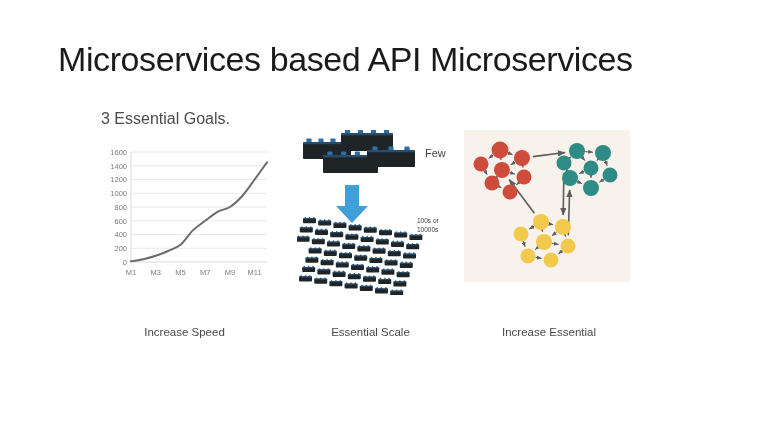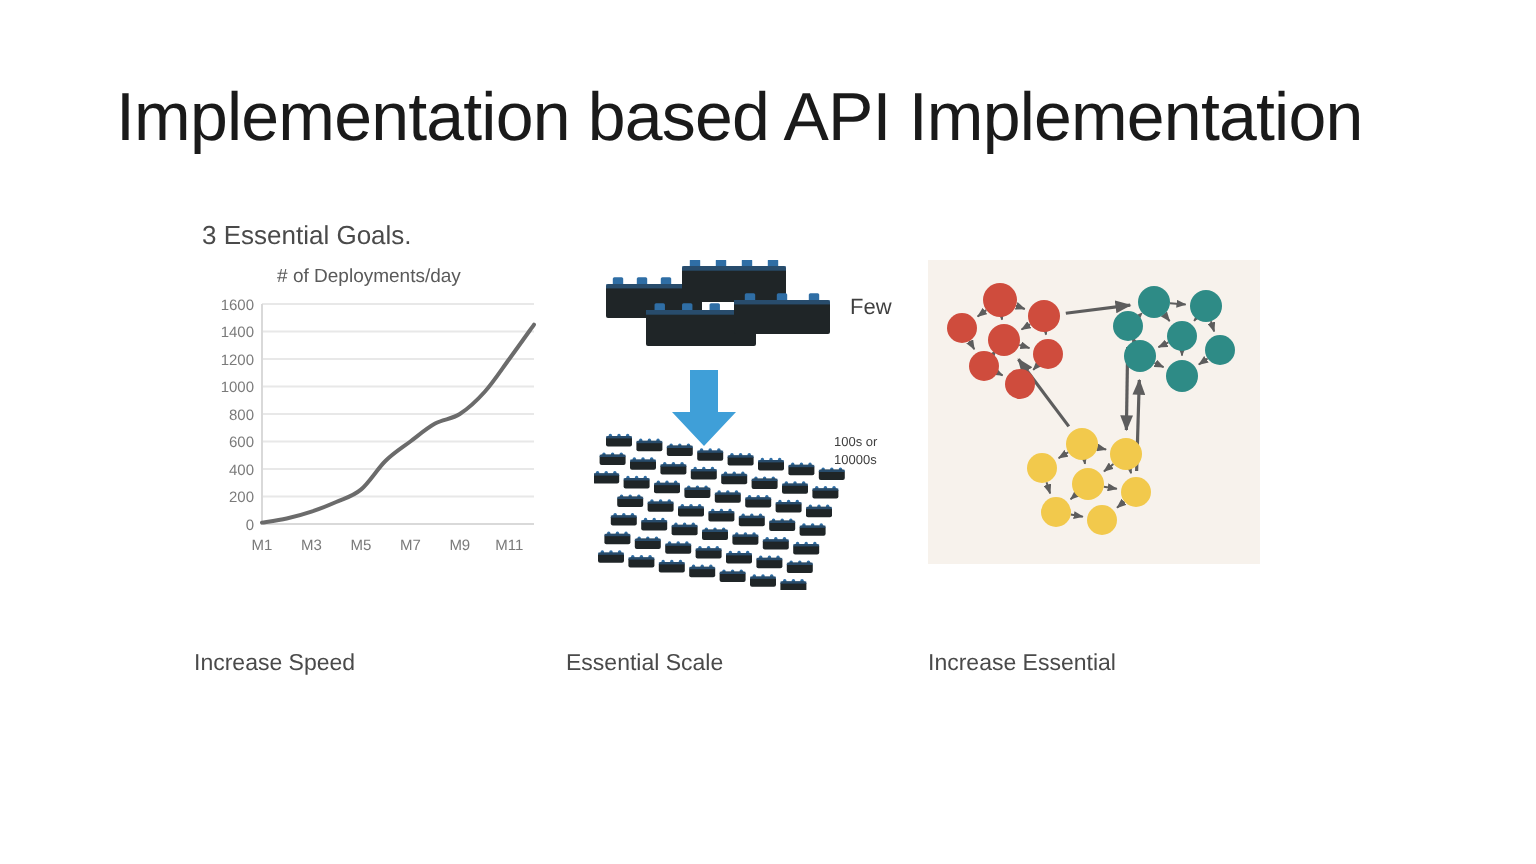--- a/index.html
+++ b/index.html
@@ -26,21 +26,21 @@
     letter-spacing: -0.4px;
     color: #1a1a1a;
     white-space: nowrap;
   }
 
   
   .subtitle {
     position: absolute;
     left: 101px;
     top: 110px;
-    font-size: 13px;
+    font-size: 16px;
     color: #4a4a4a;
     white-space: nowrap;
   }
 
   
   .panels {
     position: absolute;
     left: 0;
     top: 130px;
     width: 768px;
@@ -54,20 +54,21 @@
   #panel-speed    { left: 97px;  width: 175px; }
   #panel-scale    { left: 297px; width: 175px; }
   #panel-cohesion { left: 464px; width: 170px; }
 
   
   .caption {
     position: absolute;
     top: 326px;
     font-size: 11.5px;
     color: #4a4a4a;
+    text-align: center;
     white-space: nowrap;
   }
   #caption-speed    { left: 97px;  width: 175px; }
   #caption-scale    { left: 283px; width: 175px; }
   #caption-cohesion { left: 464px; width: 170px; }
 
   
   .chart-title {
     position: absolute;
     left: 0;
@@ -106,28 +107,27 @@
     font-family: "Liberation Sans", sans-serif;
     fill: #3f3f3f;
   }
 
   
   .net-svg { position: absolute; left: 0; top: 0; }
 </style>
 </head>
 <body>
 
-<div class="slide-title">Implementation based API Implementation</div>
+<div class="slide-title">Microservices based API Microservices</div>
 
 <div class="subtitle">3 Essential Goals.</div>
 
 <div class="panels">
 
   <div class="panel" id="panel-speed">
-    <div class="chart-title"># of Deployments/day</div>
     <svg class="chart-svg" width="175" height="148" viewBox="0 0 175 148">
       <g id="chart-grid">
           <line x1="34" y1="118" x2="170" y2="118" class="axis-line"></line>
           <line x1="34" y1="104.25" x2="170" y2="104.25" class="grid-line"></line>
           <line x1="34" y1="90.5" x2="170" y2="90.5" class="grid-line"></line>
           <line x1="34" y1="76.75" x2="170" y2="76.75" class="grid-line"></line>
           <line x1="34" y1="63" x2="170" y2="63" class="grid-line"></line>
           <line x1="34" y1="49.25" x2="170" y2="49.25" class="grid-line"></line>
           <line x1="34" y1="35.5" x2="170" y2="35.5" class="grid-line"></line>
           <line x1="34" y1="21.75" x2="170" y2="21.75" class="grid-line"></line>

